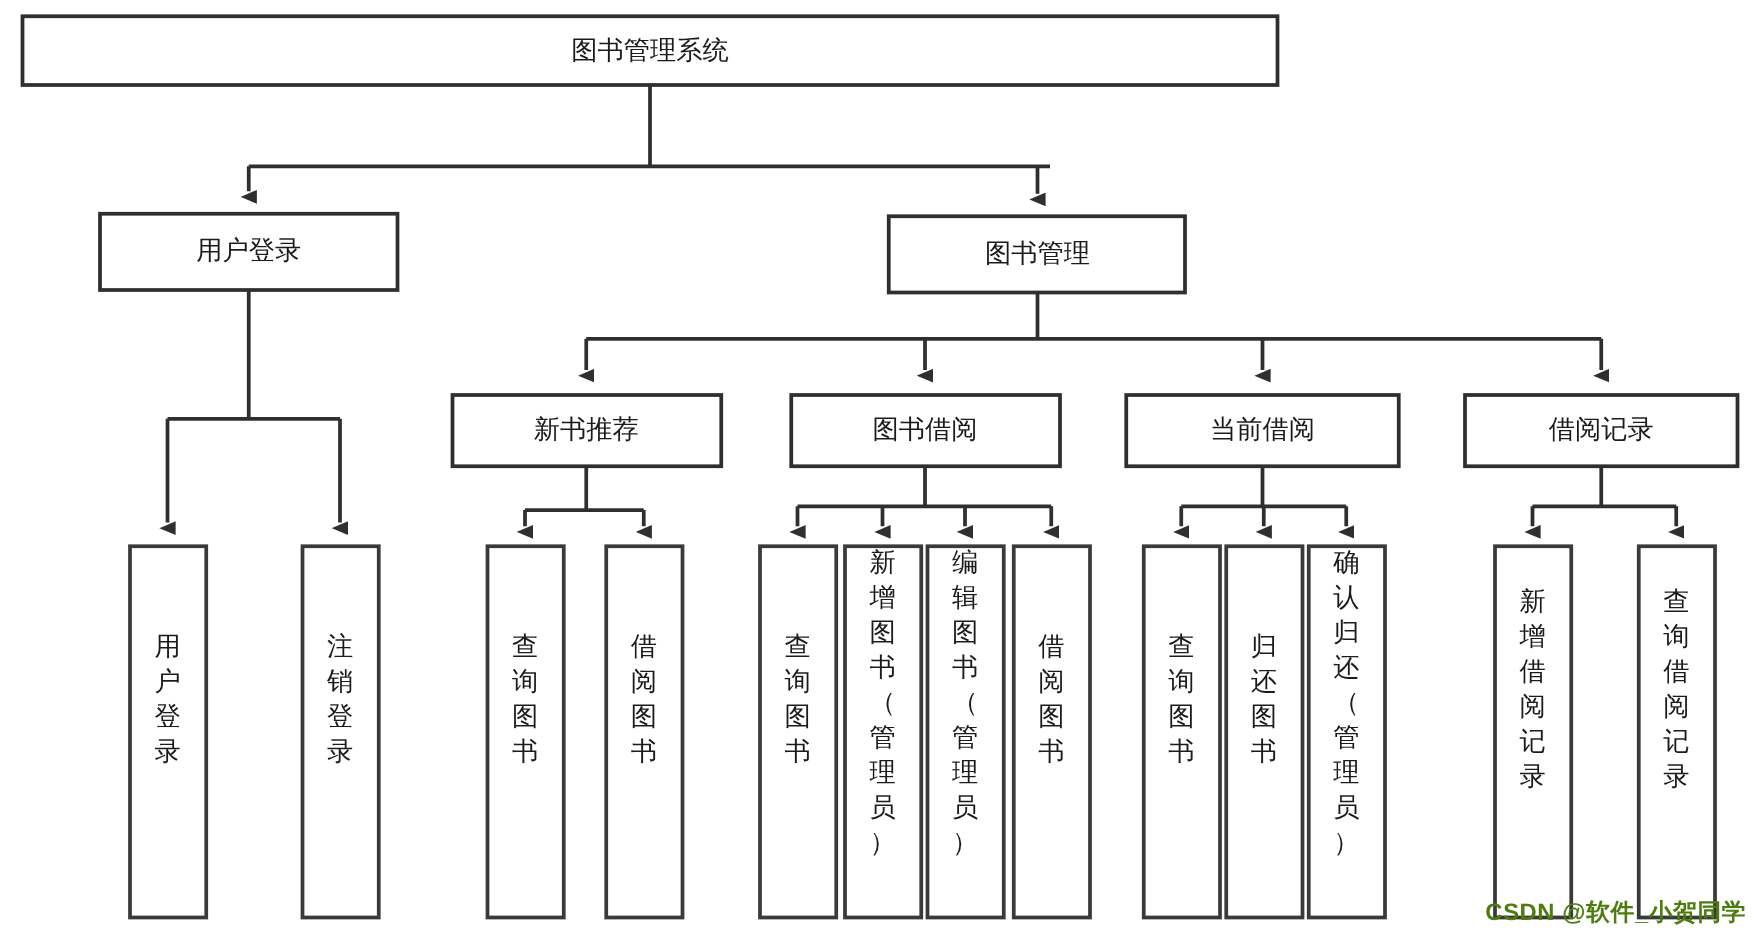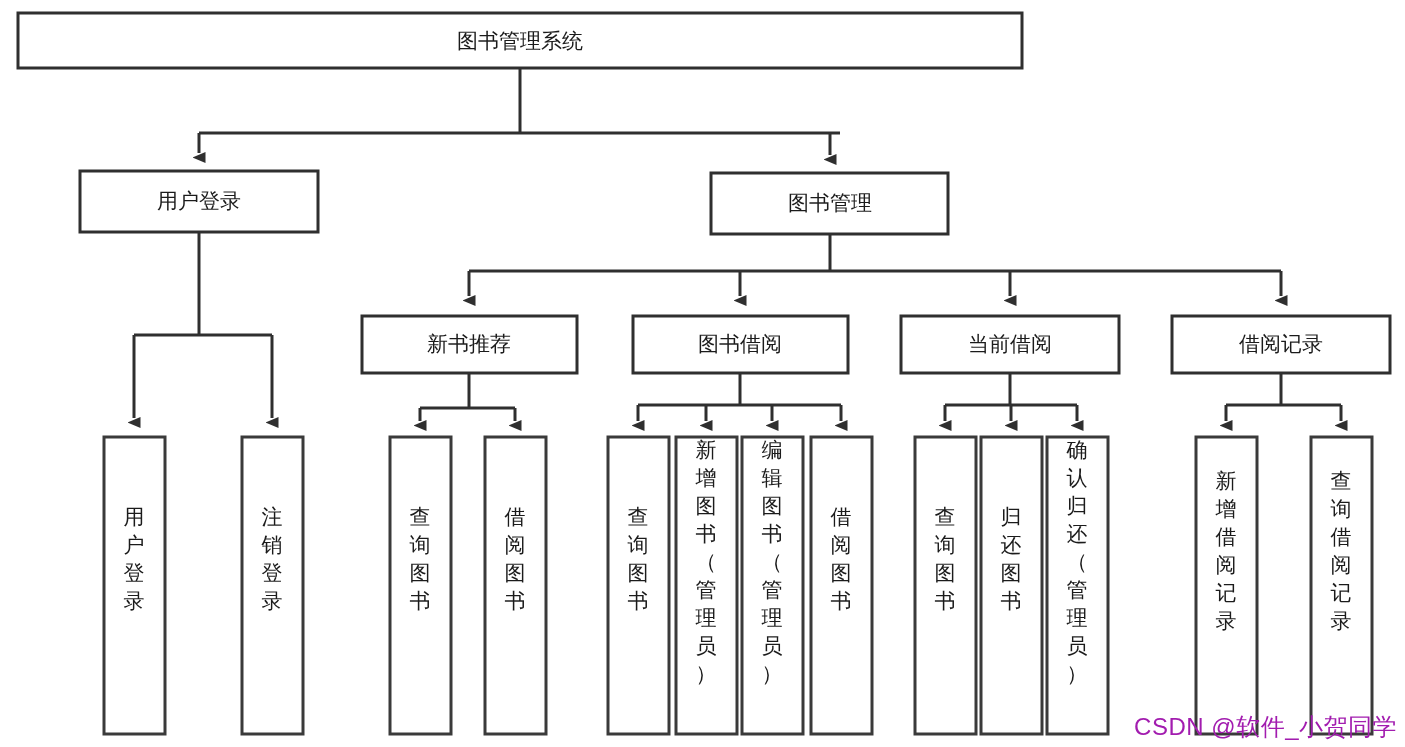--- a/index.html
+++ b/index.html
@@ -56,25 +56,26 @@
     font-family: "Liberation Sans", "DejaVu Sans", sans-serif;
     font-size: 21px;
     fill: #1b1b1b;
     text-anchor: middle;
   }
   .watermark {
     position: absolute;
     right: 8px;
     bottom: 4px;
     font-family: "Liberation Sans", "DejaVu Sans", sans-serif;
-    font-size: 24px;
-    color: #a21caf;
+    font-size: 19px;
+    color: #4d7c0f;
     letter-spacing: 0.5px;
     white-space: nowrap;
     pointer-events: none;
+    font-weight: bold;
   }
 </style>
 </head>
 <body>
 
 <div id="diagram-root">
   <svg class="flow" viewBox="0 0 1405 747" xmlns="http://www.w3.org/2000/svg">
 
     <defs>
       <marker id="arrow" markerWidth="11" markerHeight="13" refX="1" refY="6.5" orient="auto" markerUnits="userSpaceOnUse">

